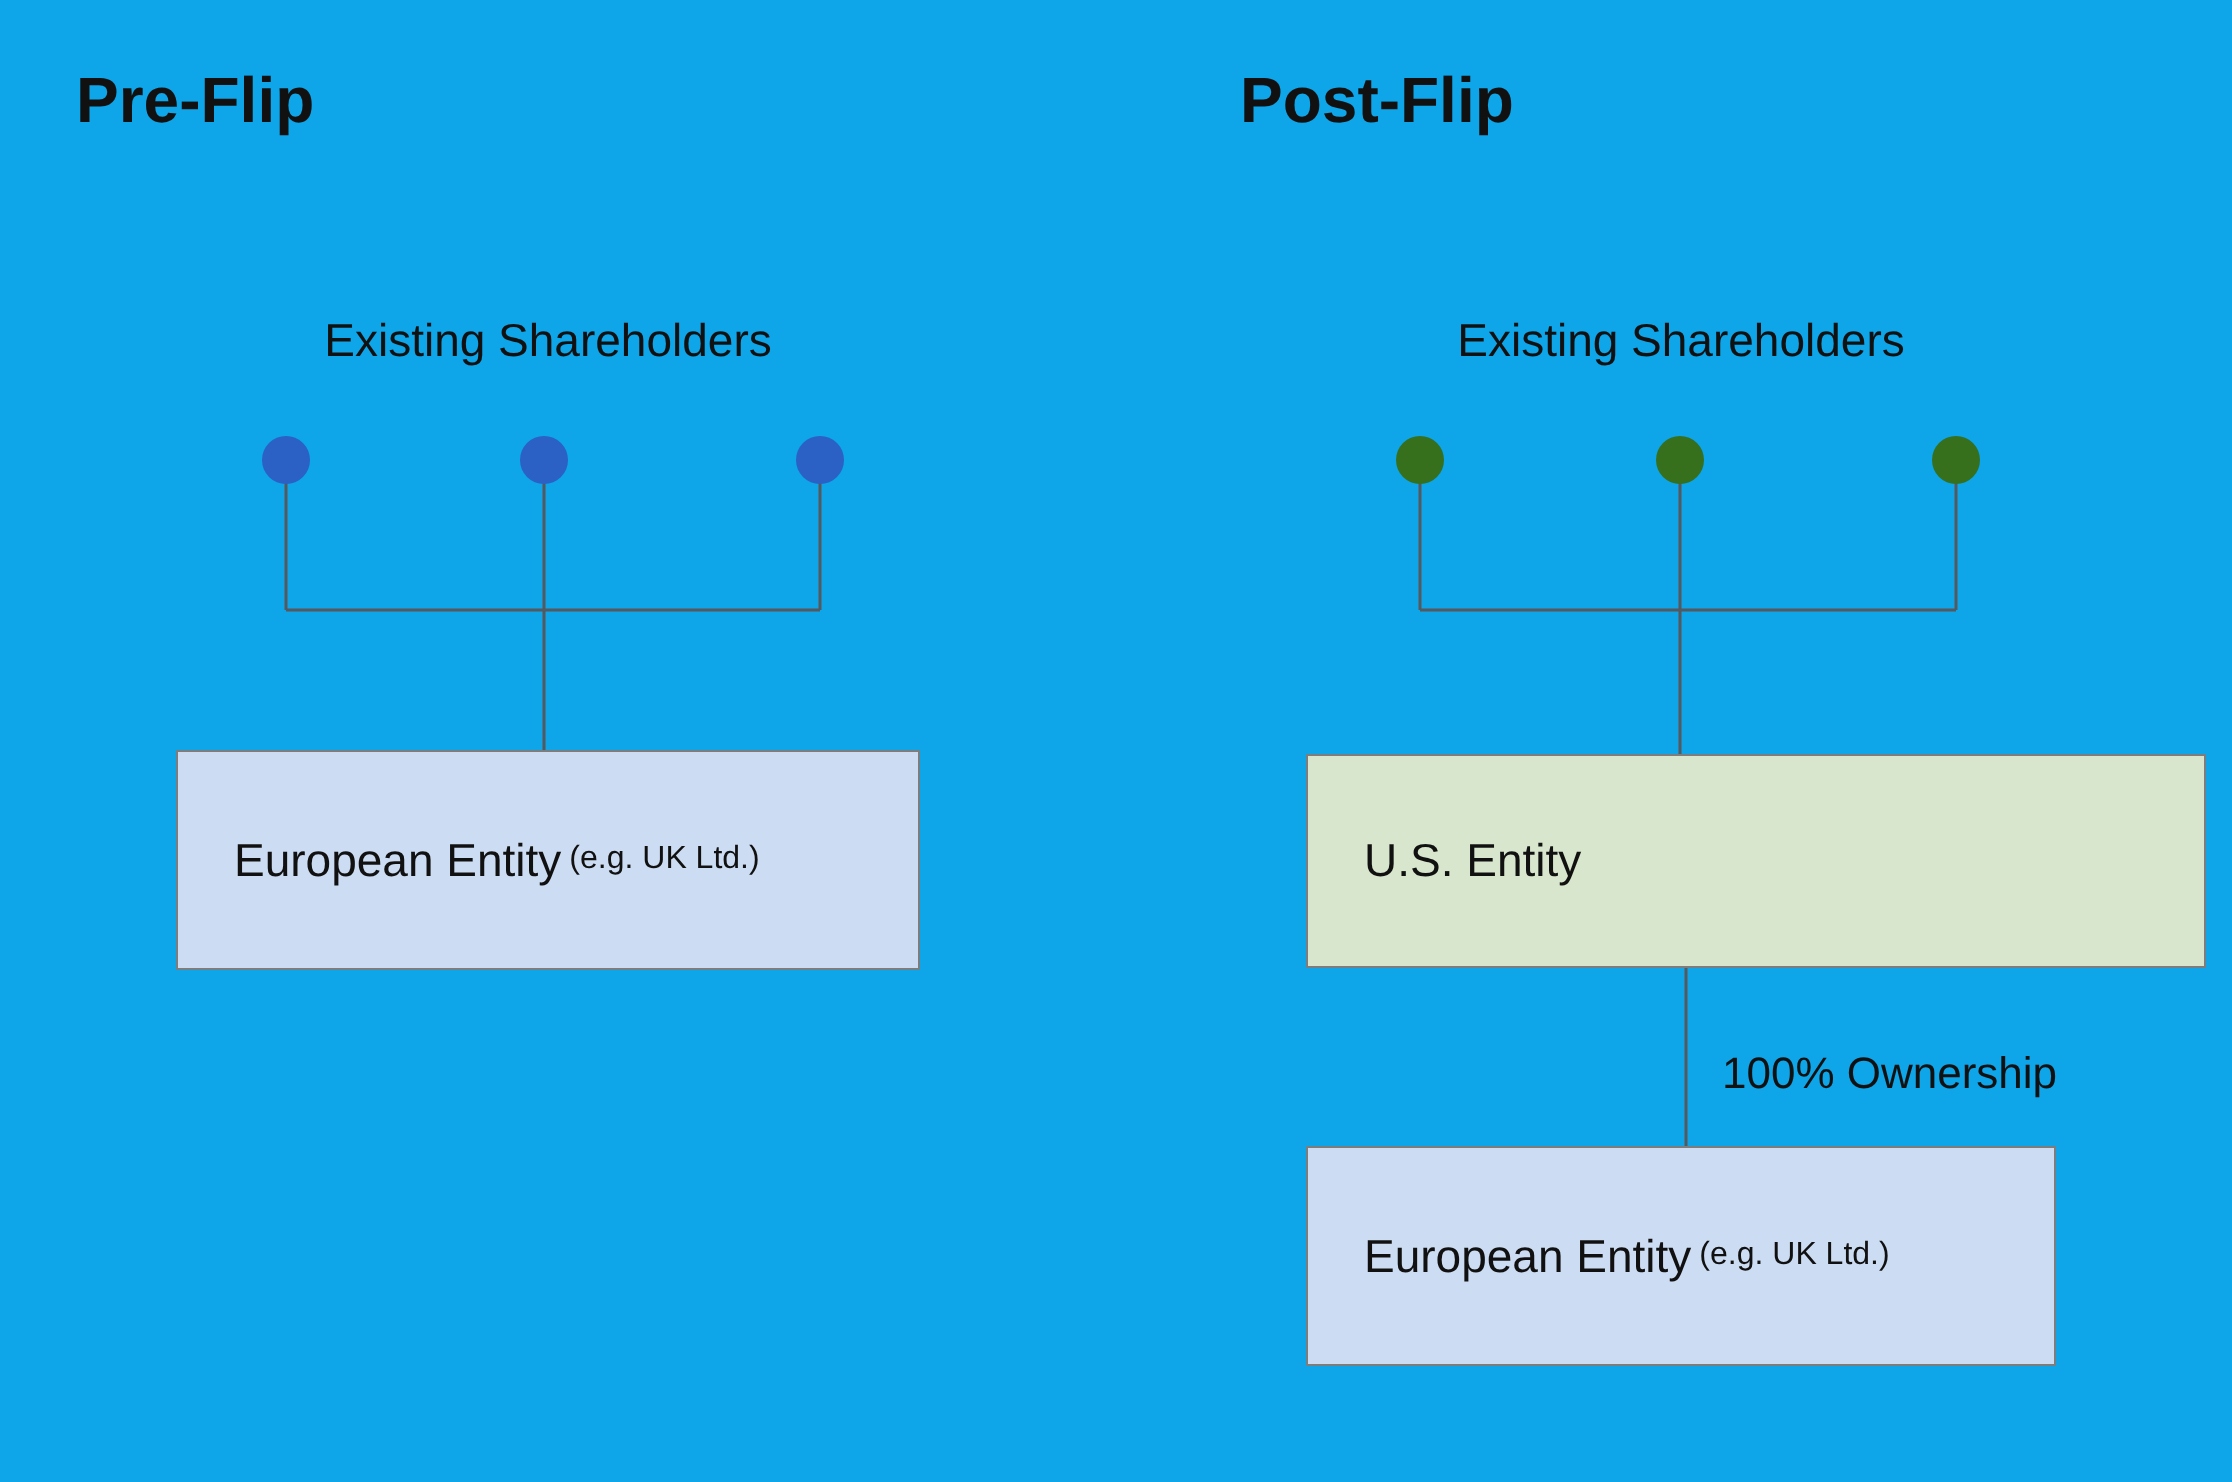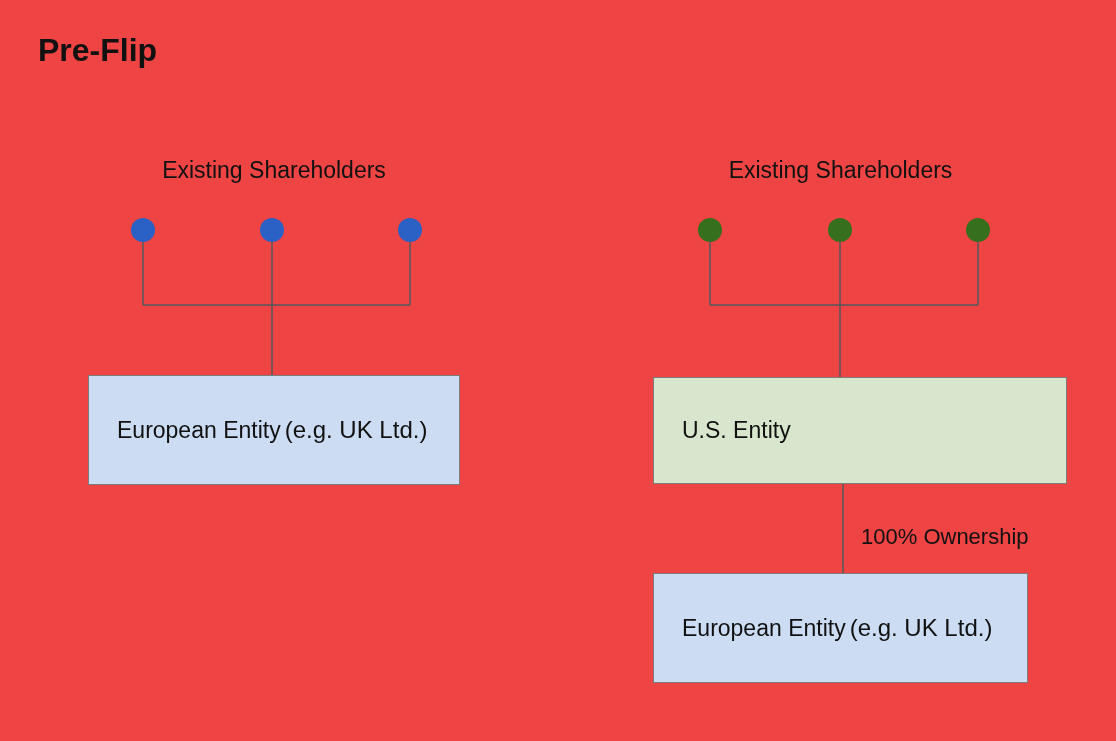--- a/index.html
+++ b/index.html
@@ -42,34 +42,34 @@
     align-items: center;
     text-align: center;
     gap: 4px;
     padding-left: 28px;
   }
   .entity-name {
     font-size: 23px;
     color: #111;
   }
   .entity-detail {
-    font-size: 24px;
+    font-size: 16px;
     color: #111;
   }
   .ownership-label {
     position: absolute;
     font-size: 22px;
     color: #111;
     white-space: nowrap;
   }
 </style>
 </head>
 <body>
 
-<div class="canvas" style="background-color: #ef4444; text-decoration: underline;">
+<div class="canvas" style="background-color: #0ea5e9; text-decoration: underline;">
 
   <svg class="connector-layer">
 
     <g>
       <line x1="143" y1="230" x2="143" y2="305" stroke-width="1.5" stroke="#55585c"></line>
       <line x1="272" y1="230" x2="272" y2="375" stroke-width="1.5" stroke="#55585c"></line>
       <line x1="410" y1="230" x2="410" y2="305" stroke-width="1.5" stroke="#55585c"></line>
       <line x1="143" y1="305" x2="410" y2="305" stroke-width="1.5" stroke="#55585c"></line>
     </g>
 
@@ -96,24 +96,25 @@
 
   <div class="panel-title" style="left:38px; top:32px;">Pre-Flip</div>
 
   <div class="shareholders-label" style="left:88px; top:157px; width:372px;">Existing Shareholders</div>
 
   <div class="entity-box" style="left: 88px; top: 375px; width: 372px; height: 110px; background-color: rgb(204, 220, 242);">
     <div class="entity-name">European Entity</div>
     <div class="entity-detail">(e.g. UK Ltd.)</div>
   </div>
 
+  <div class="panel-title" style="left:620px; top:32px;">Post-Flip</div>
 
   <div class="shareholders-label" style="left:653px; top:157px; width:375px;">Existing Shareholders</div>
 
-  <div class="entity-box" style="left: 653px; top: 377px; width: 414px; height: 107px; background-color: rgb(215, 230, 204);">
+  <div class="entity-box" style="left: 653px; top: 377px; width: 450px; height: 107px; background-color: rgb(215, 230, 204);">
     <div class="entity-name">U.S. Entity</div>
   </div>
 
   <div class="ownership-label" style="left:861px; top:524px;">100% Ownership</div>
 
   <div class="entity-box" style="left: 653px; top: 573px; width: 375px; height: 110px; background-color: rgb(204, 220, 242);">
     <div class="entity-name">European Entity</div>
     <div class="entity-detail">(e.g. UK Ltd.)</div>
   </div>
 

